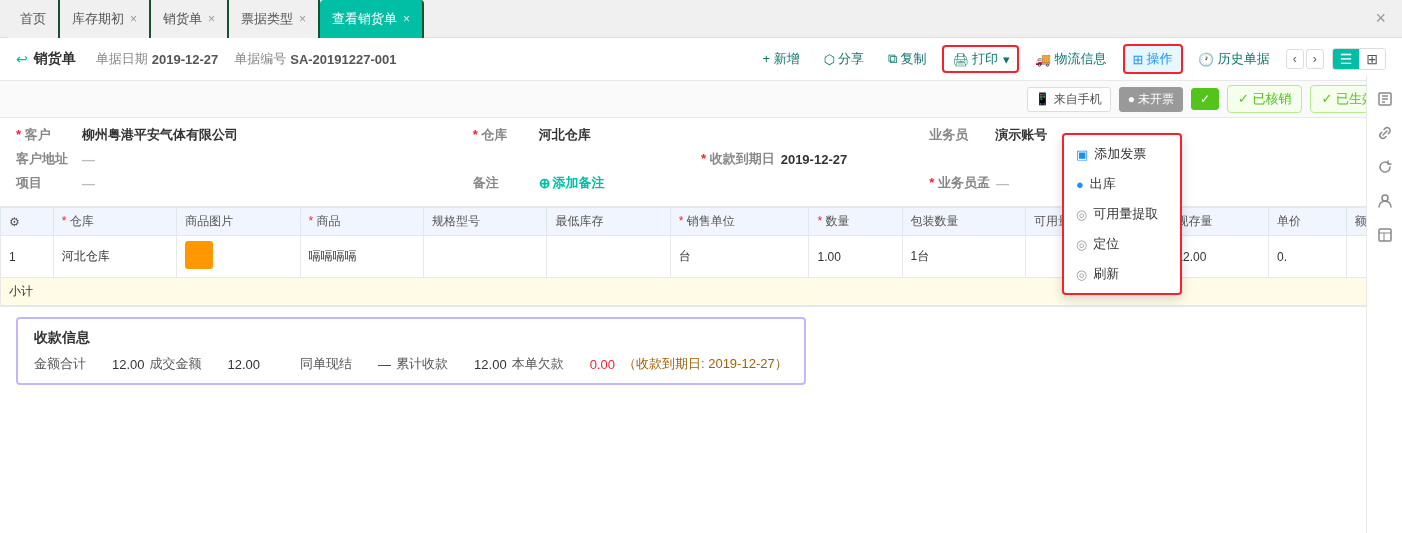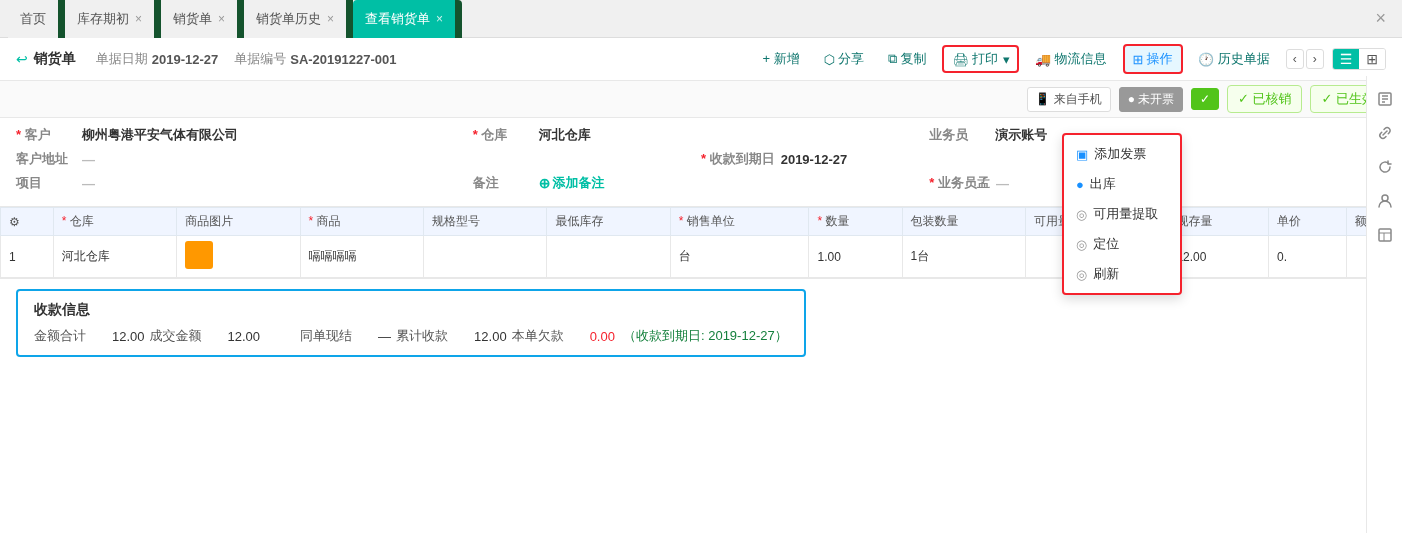--- a/index.html
+++ b/index.html
@@ -5,21 +5,21 @@
     * { box-sizing: border-box; margin: 0; padding: 0; }
     body { font-family: 'Microsoft YaHei', Arial, sans-serif; font-size: 13px; background: #f5f5f5; color: #333; overflow: hidden; }
 
     
     .tab-bar {
       display: flex; align-items: center; background: #f0f0f0; border-bottom: 1px solid #ddd;
       height: 38px; padding: 0 8px; position: relative;
     }
     .tab-item {
       display: flex; align-items: center; padding: 0 12px; height: 38px;
-      cursor: pointer; font-size: 13px; color: #555; border-right: 7px solid #14532d;
+      cursor: pointer; font-size: 13px; color: #555; border-right: 2px solid #14532d;
       background: #f0f0f0; white-space: nowrap;
     }
     .tab-item .tab-close { margin-left: 6px; color: #999; font-size: 12px; cursor: pointer; }
     .tab-item.highlight { background: #00bfa5; color: #fff; border-radius: 4px 4px 0 0; }
     .tab-item.highlight .tab-close { color: rgba(255,255,255,0.8); }
     .tab-bar-close { margin-left: auto; font-size: 18px; color: #999; cursor: pointer; padding: 0 8px; }
 
     
     .main-content { background: #fff; height: calc(533px - 38px); overflow: hidden; position: relative; }
 
@@ -90,31 +90,31 @@
       border: 1px solid #e8e8e8; padding: 5px 8px; white-space: nowrap;
     }
     .data-table tr.subtotal td { background: #fffbe6; }
     .data-table td .product-img {
       width: 28px; height: 28px; background: #ff9800;
       border-radius: 3px; display: inline-block;
     }
 
     
     .payment-box {
-      margin: 10px 16px; border: 2px solid #0ea5e9; border-radius: 4px;
+      margin: 10px 16px; border: 2px solid #c4b5fd; border-radius: 4px;
       padding: 10px 16px; background: #fff; display: inline-block; min-width: 500px;
     }
     .payment-title { font-weight: 700; font-size: 14px; margin-bottom: 8px; }
     .payment-rows { display: flex; gap: 40px; }
     .payment-col { display: flex; flex-direction: row; gap: 5px; }
     .payment-row { display: flex; align-items: center; gap: 8px; }
     .payment-label { color: #555; min-width: 70px; }
     .payment-value { color: #333; font-weight: 500; }
     .payment-value.red { color: #f5222d; }
-    .payment-value.orange { color: #15803d; }
+    .payment-value.orange { color: #a16207; }
 
     
     .dropdown-menu {
       position: absolute; top: 95px; right: 220px; z-index: 100;
       background: #fff; border: 2px solid #f5222d; border-radius: 4px;
       box-shadow: 0 4px 12px rgba(0,0,0,0.15); padding: 4px 0; min-width: 120px;
     }
     .dropdown-item {
       display: flex; align-items: center; padding: 6px 12px; cursor: pointer;
       font-size: 13px; color: #333;
@@ -156,21 +156,21 @@
     </div>
     <div class="tab-item">
       <span>库存期初</span>
       <span class="tab-close">×</span>
     </div>
     <div class="tab-item">
       <span>销货单</span>
       <span class="tab-close">×</span>
     </div>
     <div class="tab-item">
-      <span>销货单历史</span>
+      <span>票据类型</span>
       <span class="tab-close">×</span>
     </div>
     <div class="tab-item highlight">
       <span>查看销货单</span>
       <span class="tab-close">×</span>
     </div>
     <div class="tab-bar-close">×</div>
   </div>
 
   <div class="main-content">
@@ -327,20 +327,23 @@
             <td></td>
             <td></td>
             <td>台</td>
             <td>1.00</td>
             <td>1台</td>
             <td></td>
             <td>12.00</td>
             <td>0.</td>
             <td></td>
           </tr>
+          <tr class="subtotal">
+            <td colspan="13">小计</td>
+          </tr>
         </tbody>
       </table>
     </div>
 
     
     <div class="payment-box">
       <div class="payment-title">收款信息</div>
       <div class="payment-rows">
         <div class="payment-col">
           <div class="payment-row">

